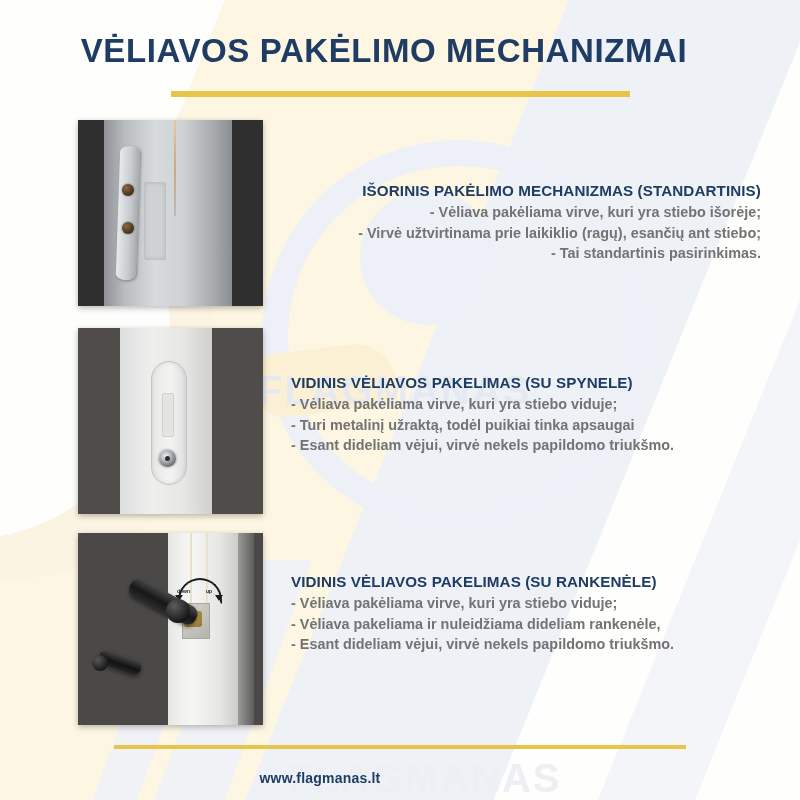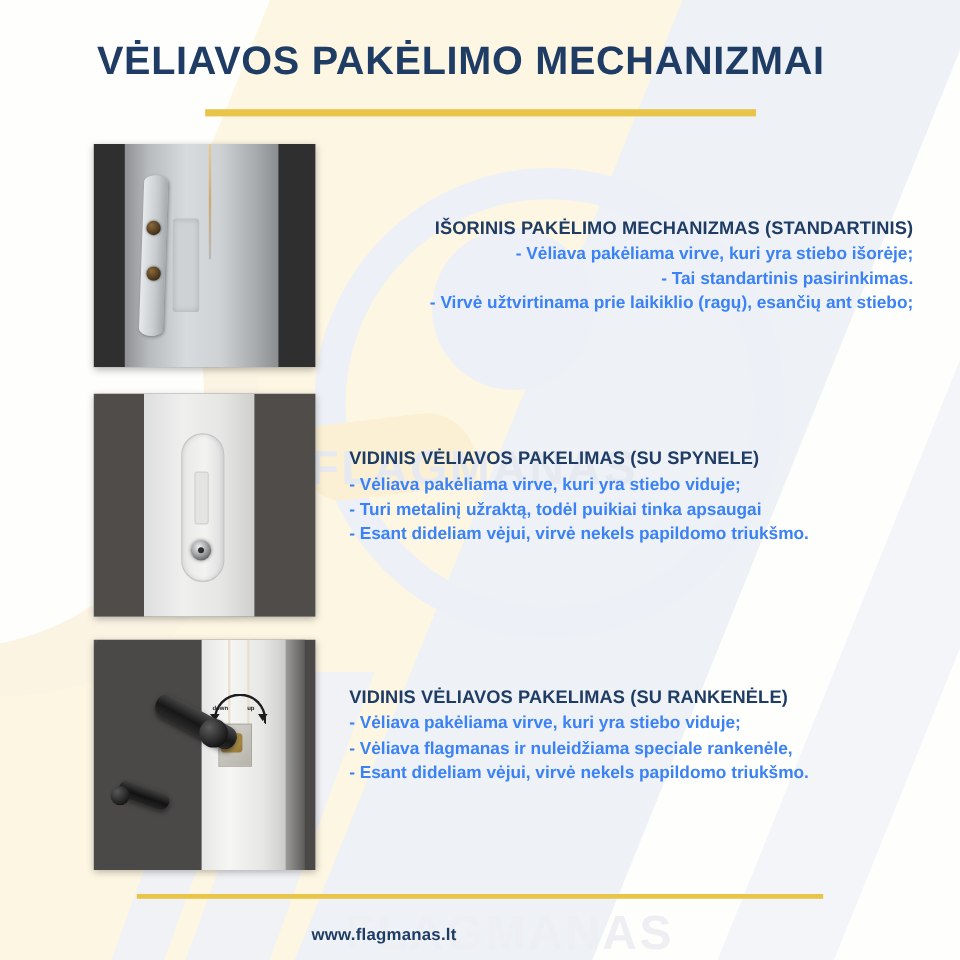--- a/index.html
+++ b/index.html
@@ -440,21 +440,21 @@
     font-size: 15.2px;
     font-weight: bold;
     letter-spacing: 0.1px;
     margin-bottom: 3px;
     color: #1e3c64;
   }
   .tb-line {
     font-size: 14.4px;
     font-weight: bold;
     line-height: 20.5px;
-    color: #3b82f6;
+    color: #737373;
     white-space: pre;
   }
 
   
   .footer-rule {
     position: absolute;
     top: 745px;
     left: 114px;
     width: 572px;
     height: 4px;
@@ -503,22 +503,22 @@
       <div class="p1-rope"></div>
       <div class="p1-cleatplate"></div>
       <div class="p1-cleat"></div>
       <div class="p1-screw s1"></div>
       <div class="p1-screw s2"></div>
     </div>
   </div>
   <div class="text-block tb-1">
     <div class="tb-title">IŠORINIS PAKĖLIMO MECHANIZMAS (STANDARTINIS)</div>
     <div class="tb-line">- Vėliava pakėliama virve, kuri yra stiebo išorėje;</div>
+    <div class="tb-line">- Virvė užtvirtinama prie laikiklio (ragų), esančių ant stiebo;</div>
     <div class="tb-line">- Tai standartinis pasirinkimas.</div>
-    <div class="tb-line">- Virvė užtvirtinama prie laikiklio (ragų), esančių ant stiebo;</div>
   </div>
 
   <div class="row row-2">
     <div class="photo">
       <div class="p2-bg"></div>
       <div class="p2-pole"></div>
       <div class="p2-door"></div>
       <div class="p2-latchstrip"></div>
       <div class="p2-lock"></div>
     </div>
@@ -546,20 +546,20 @@
       <div class="p3-hub"></div>
       <div class="p3-crank-arm"></div>
       <div class="p3-crank-knob"></div>
       <div class="p3-crank-handle"></div>
       <div class="p3-crank-cap"></div>
     </div>
   </div>
   <div class="text-block tb-3">
     <div class="tb-title">VIDINIS VĖLIAVOS PAKELIMAS (SU RANKENĖLE)</div>
     <div class="tb-line">- Vėliava pakėliama virve, kuri yra stiebo viduje;</div>
-    <div class="tb-line">- Vėliava flagmanas ir nuleidžiama speciale rankenėle,</div>
+    <div class="tb-line">- Vėliava pakeliama ir nuleidžiama dideliam rankenėle,</div>
     <div class="tb-line">- Esant dideliam vėjui, virvė nekels papildomo triukšmo.</div>
   </div>
 
   <div class="footer-rule"></div>
   <div class="footer-url">www.flagmanas.lt</div>
 
 </div>
 
 </body></html>

